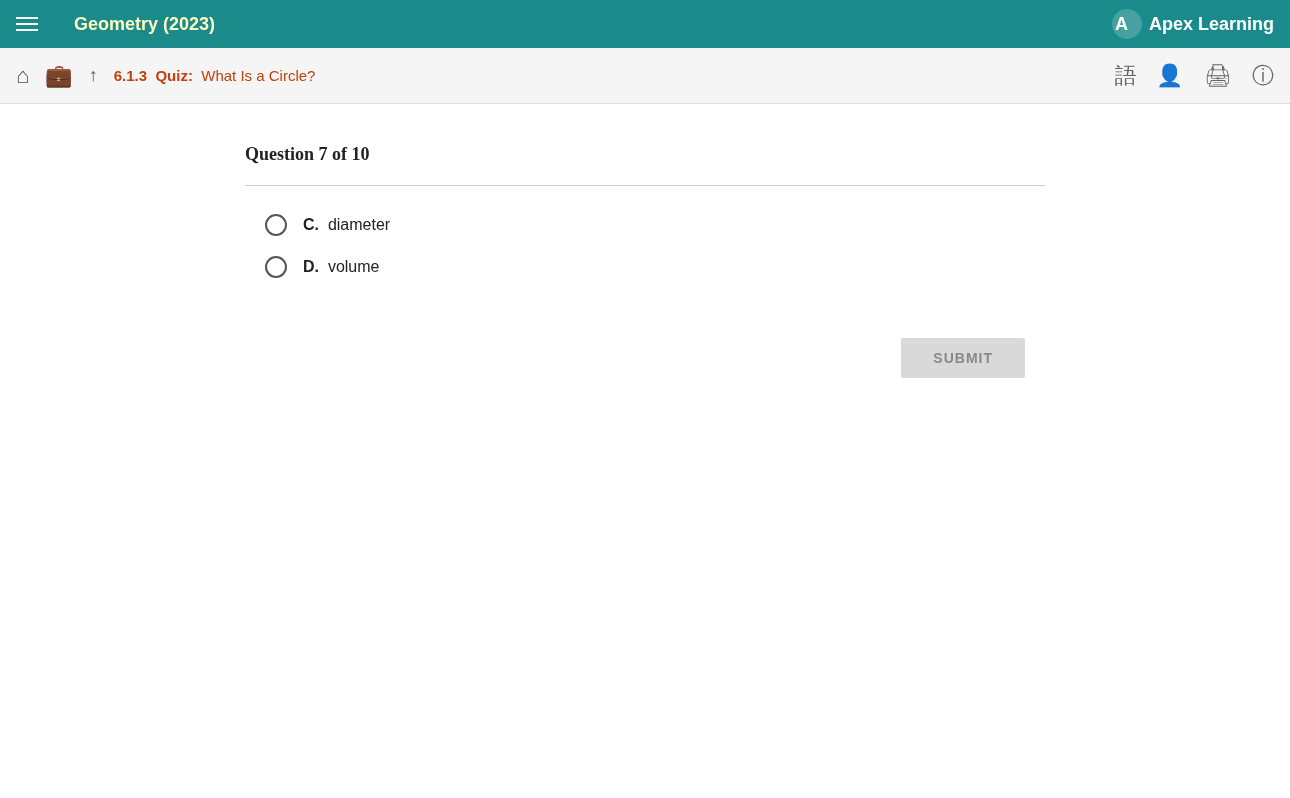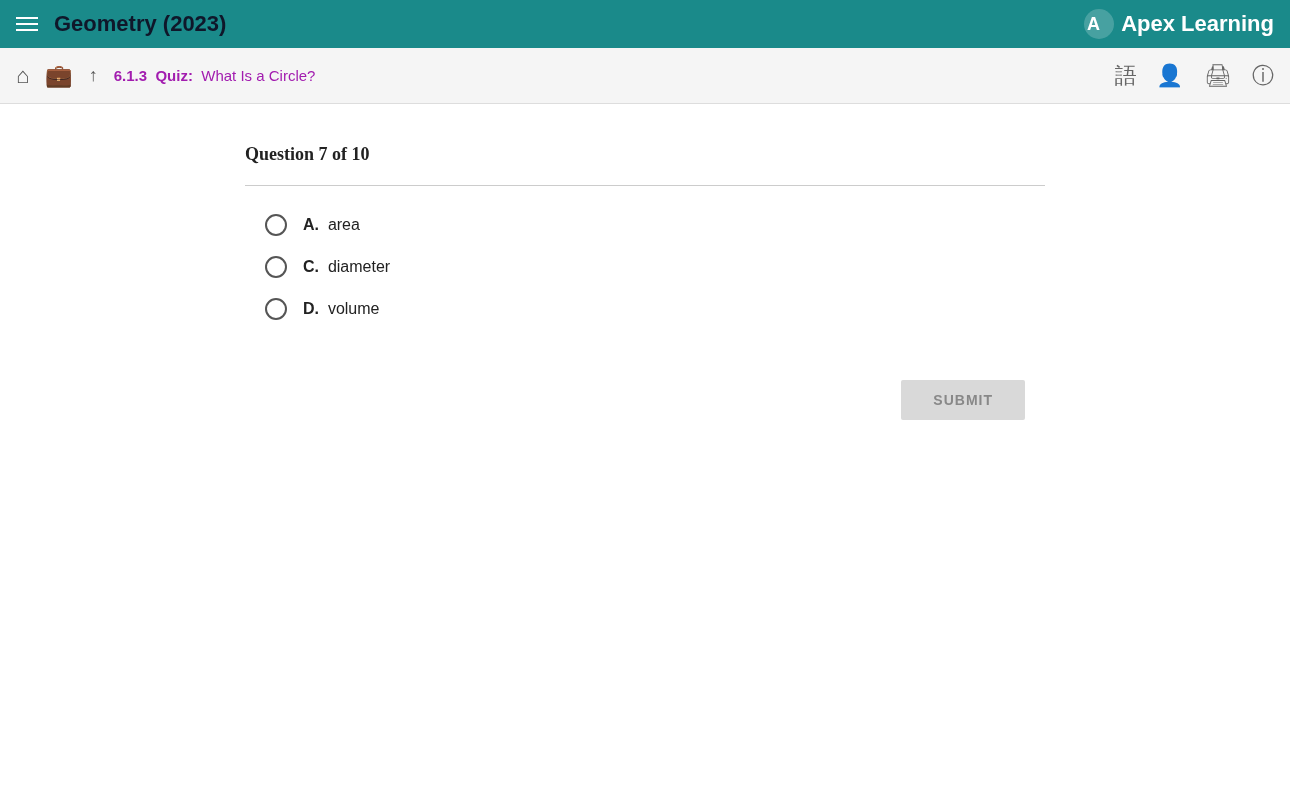--- a/index.html
+++ b/index.html
@@ -25,41 +25,42 @@
       gap: 4px;
       cursor: pointer;
     }
     .hamburger-icon span {
       display: block;
       width: 22px;
       height: 2px;
       background: #fff;
     }
     .top-bar-title {
-      color: #0f172a;
-      font-size: 22px;
-      font-weight: bold;
+      color: #fef9c3;
+      font-size: 18px;
+      font-weight: bold;
+      margin-left: 20px;
     }
     .top-bar-right {
       display: flex;
       align-items: center;
       gap: 8px;
     }
     .apex-logo {
       display: flex;
       align-items: center;
       gap: 6px;
     }
     .apex-logo-icon {
       width: 32px;
       height: 32px;
     }
     .apex-logo-text {
       color: #fff;
-      font-size: 22px;
+      font-size: 18px;
       font-weight: bold;
     }
 
     
     .secondary-bar {
       background: #f5f5f5;
       height: 56px;
       display: flex;
       align-items: center;
       padding: 0 16px;
@@ -79,21 +80,21 @@
     .breadcrumb-up {
       display: flex;
       flex-direction: column;
       align-items: center;
       color: #555;
       font-size: 20px;
       cursor: pointer;
     }
     .breadcrumb-text {
       font-size: 15px;
-      color: #a21caf;
+      color: #c2410c;
     }
     .breadcrumb-text strong {
       font-weight: bold;
     }
     .secondary-bar-right {
       display: flex;
       align-items: center;
       gap: 20px;
     }
     .toolbar-icon {
@@ -218,27 +219,20 @@
     <span class="toolbar-icon" title="Help">ⓘ</span>
   </div>
 </div>
 
 <div class="main-content">
   <div class="question-header">Question 7 of 10</div>
   <hr class="divider">
 
   <ul class="options-list">
 
-    <li class="option-item">
-      <div class="radio-circle"></div>
-      <span class="option-label">
-        <strong>A.</strong>
-        &nbsp;<span>area</span>
-      </span>
-    </li>
 
 
     <li class="option-item">
       <div class="radio-circle"></div>
       <span class="option-label">
         <strong>C.</strong>
         &nbsp;<span>diameter</span>
       </span>
     </li>
 

